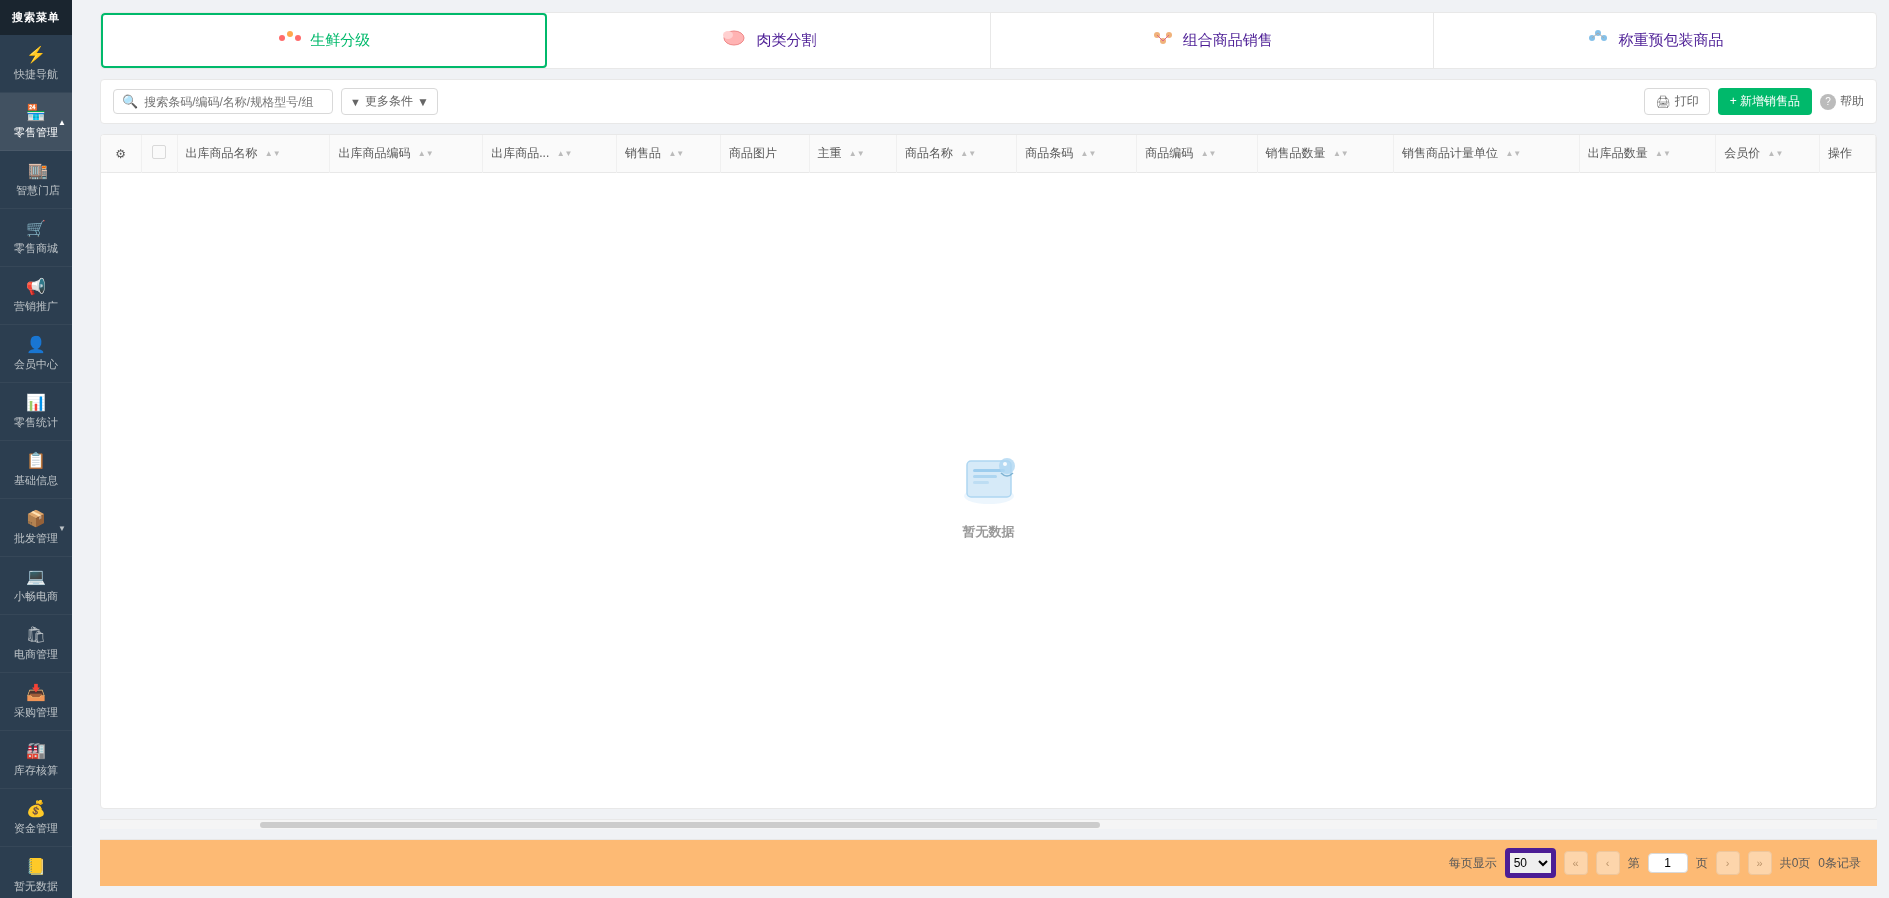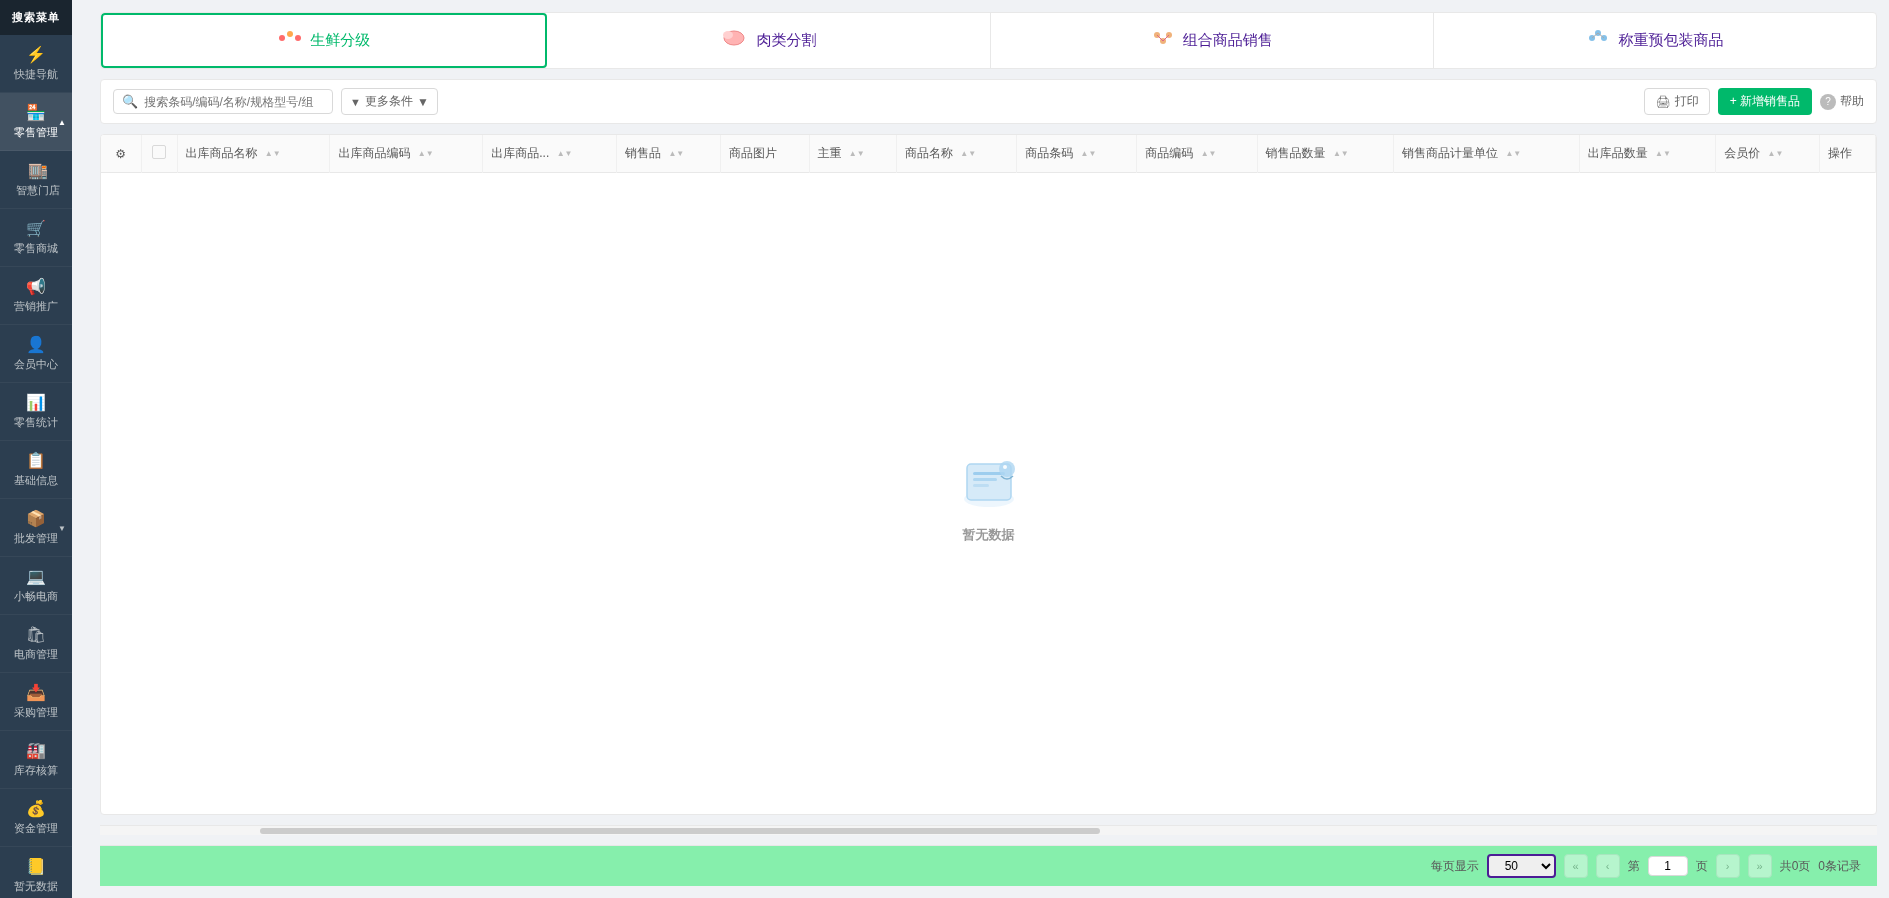--- a/index.html
+++ b/index.html
@@ -250,35 +250,35 @@
       font-size: 13px;
       font-weight: bold;
     }
     .empty-icon {
       width: 80px;
       height: 70px;
     }
 
     
     .pagination {
-      background: #86efac;
+      background: #fdba74;
       border-top: 1px solid #e8e8e8;
       padding: 8px 16px;
       display: flex;
       align-items: center;
       justify-content: flex-end;
       gap: 8px;
       font-size: 12px;
       color: #595959;
       flex-shrink: 0;
     }
     .pagination select {
-      border: 2px solid #4c1d95;
-      border-radius: 4px;
-      padding: 2px 12px;
+      border: 5px solid #4c1d95;
+      border-radius: 4px;
+      padding: 2px 0;
       font-size: 12px;
     }
     .pagination input {
       width: 40px;
       border: 1px solid #d9d9d9;
       border-radius: 4px;
       padding: 2px 6px;
       text-align: center;
       font-size: 12px;
     }

